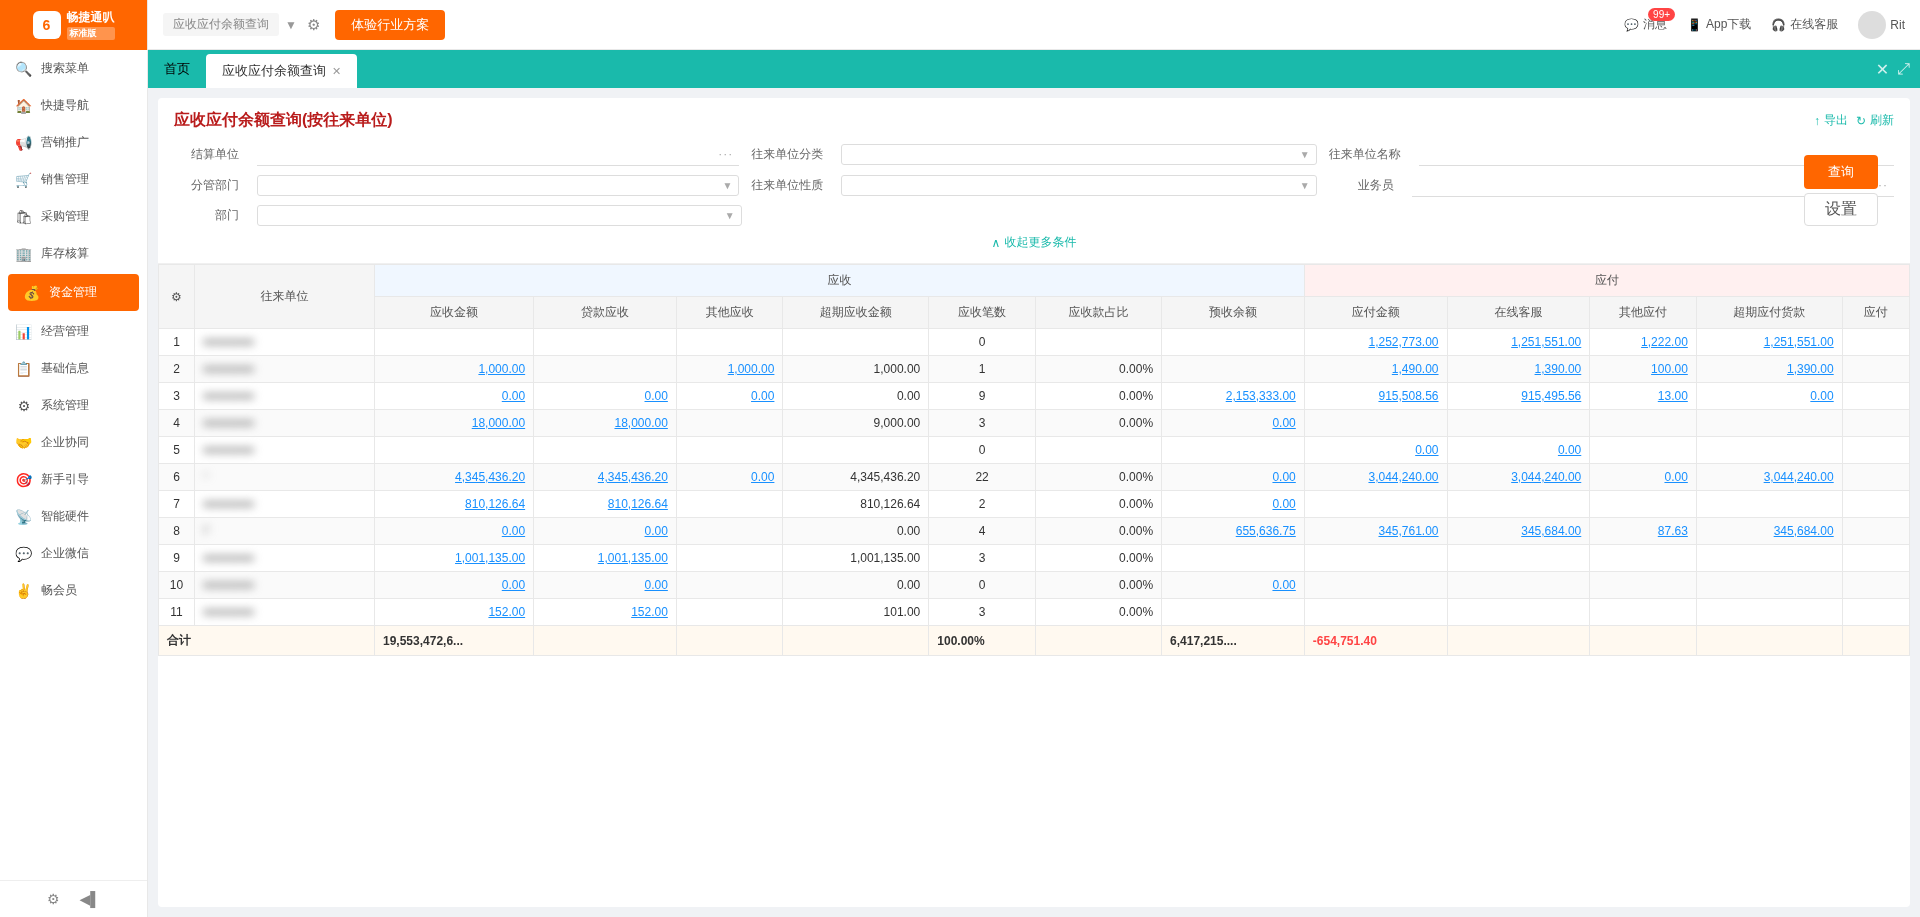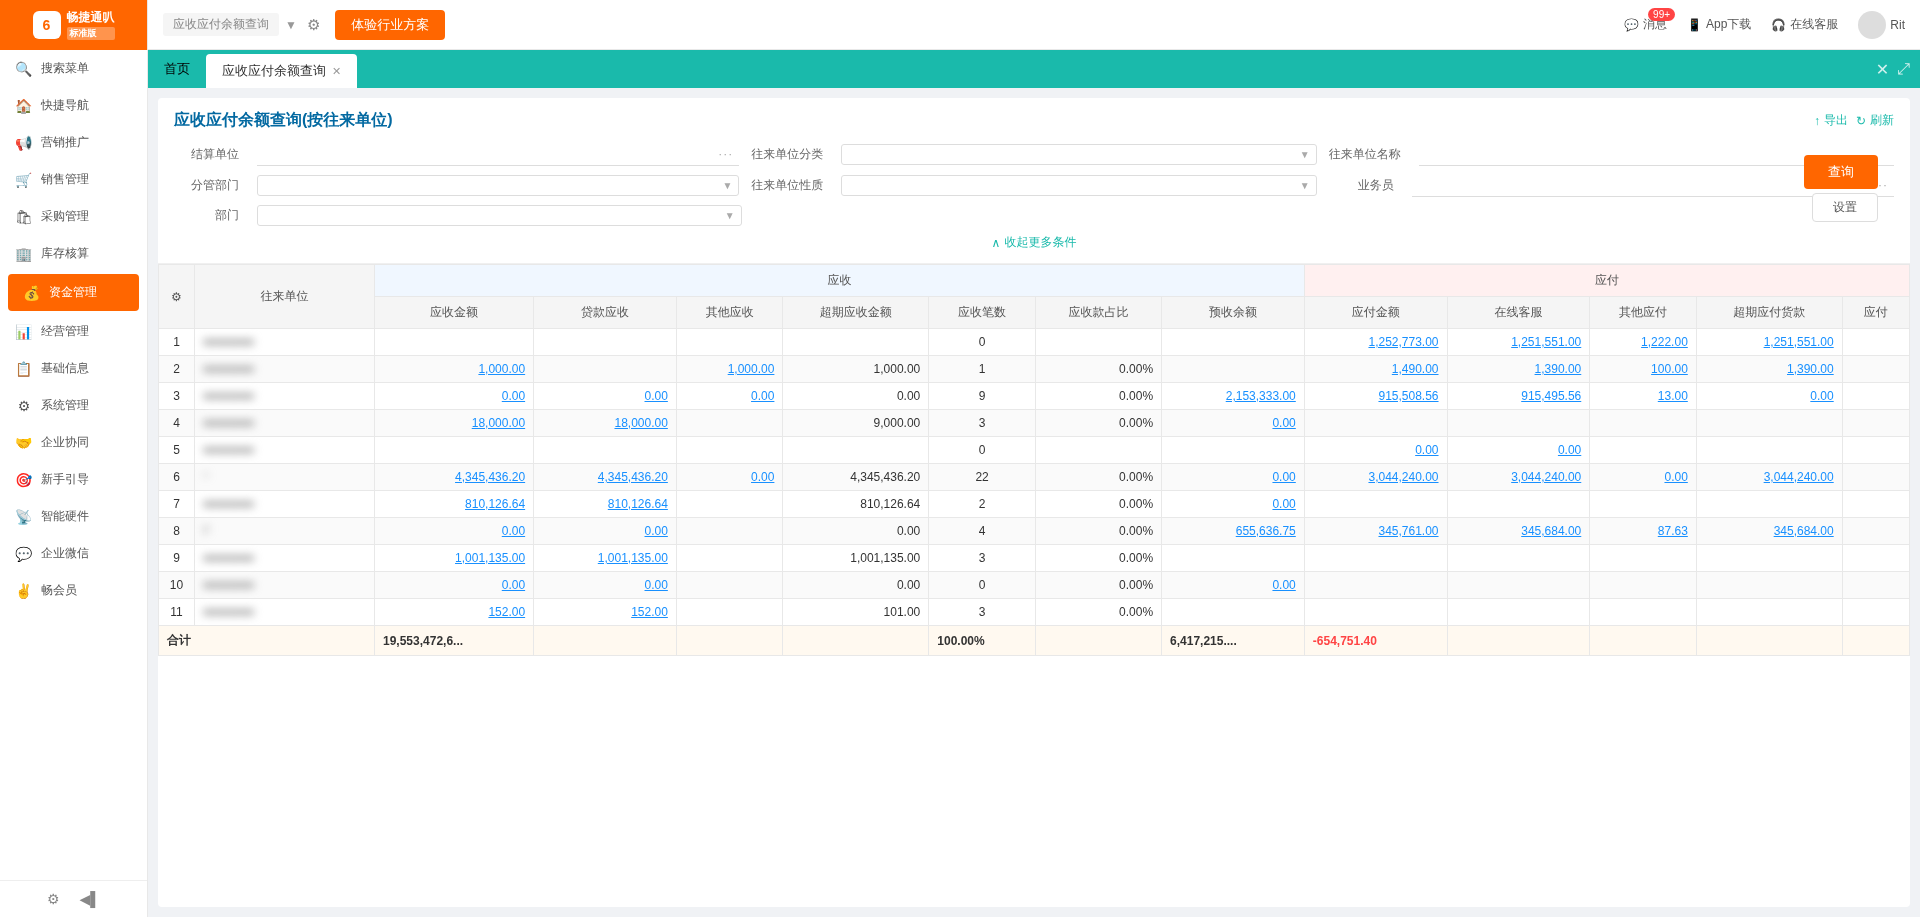--- a/index.html
+++ b/index.html
@@ -62,21 +62,21 @@
       position: fixed; left: 148px; top: 88px; right: 0; bottom: 0; overflow: hidden; background: #f0f2f5;
     }
     .content-area {
       background: #fff; margin: 10px; border-radius: 4px; height: calc(100% - 20px); overflow: hidden; display: flex; flex-direction: column;
     }
 
     
     .page-header {
       display: flex; align-items: center; justify-content: space-between; padding: 12px 16px 0;
     }
-    .page-title { font-size: 16px; font-weight: bold; color: #0369a1; }
+    .page-title { font-size: 16px; font-weight: bold; color: #b91c1c; }
     .page-actions { display: flex; gap: 8px; }
     .page-action-btn { display: flex; align-items: center; gap: 4px; cursor: pointer; color: #1abaab; font-size: 12px; }
 
     
     .filter-area {
       padding: 12px 16px; border-bottom: 1px solid #f0f0f0; position: relative;
     }
     .filter-row { display: flex; align-items: center; gap: 12px; margin-bottom: 8px; }
     .filter-label-row { display: flex; align-items: center; gap: 8px; margin-bottom: 10px; }
     .filter-by-label { color: #333; font-size: 12px; white-space: nowrap; }
@@ -94,21 +94,21 @@
     .filter-field { display: flex; align-items: center; gap: 18px; }
     .field-label { color: #666; font-size: 12px; white-space: nowrap; min-width: 65px; text-align: right; }
     .field-input { flex: 1; border: none; border-bottom: 1px solid #ddd; padding: 4px 6px; font-size: 12px; outline: none; background: transparent; }
     .field-select { flex: 1; border: 1px solid #ddd; border-radius: 3px; padding: 4px 6px; font-size: 12px; display: flex; align-items: center; justify-content: space-between; cursor: pointer; background: #fff; }
     .field-dots { color: #aaa; letter-spacing: 1px; }
     .field-chevron { color: #aaa; font-size: 10px; }
 
     .collapse-btn { display: flex; align-items: center; justify-content: center; gap: 4px; color: #1abaab; cursor: pointer; font-size: 12px; margin-top: 8px; }
 
     .query-btn { position: absolute; right: 16px; top: 12px; background: #ff6600; color: #fff; border: none; border-radius: 4px; padding: 8px 24px; cursor: pointer; font-size: 13px; }
-    .settings-btn { position: absolute; right: 16px; top: 50px; border: 1px solid #ddd; background: #fff; color: #555; border-radius: 4px; padding: 5px 20px; cursor: pointer; font-size: 12px; }
+    .settings-btn { position: absolute; right: 16px; top: 50px; border: 1px solid #ddd; background: #fff; color: #555; border-radius: 4px; padding: 5px 20px; cursor: pointer; font-size: 16px; }
 
     
     .table-container { flex: 1; overflow: auto; position: relative; }
     table { width: 100%; border-collapse: collapse; font-size: 12px; }
     thead tr th {
       background: #f5f5f5; border: 1px solid #e8e8e8; padding: 7px 8px; text-align: center; white-space: nowrap; color: #555; font-weight: normal; position: sticky; top: 0; z-index: 10;
     }
     .th-group { background: #f0f7ff; }
     .th-group-ar { background: #f0f7ff; }
     .th-group-ap { background: #fff0f0; }

